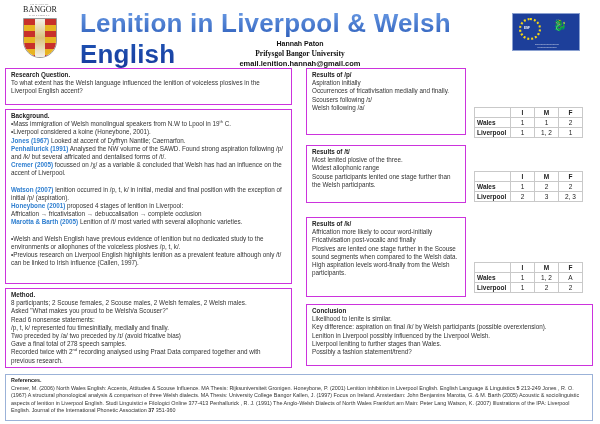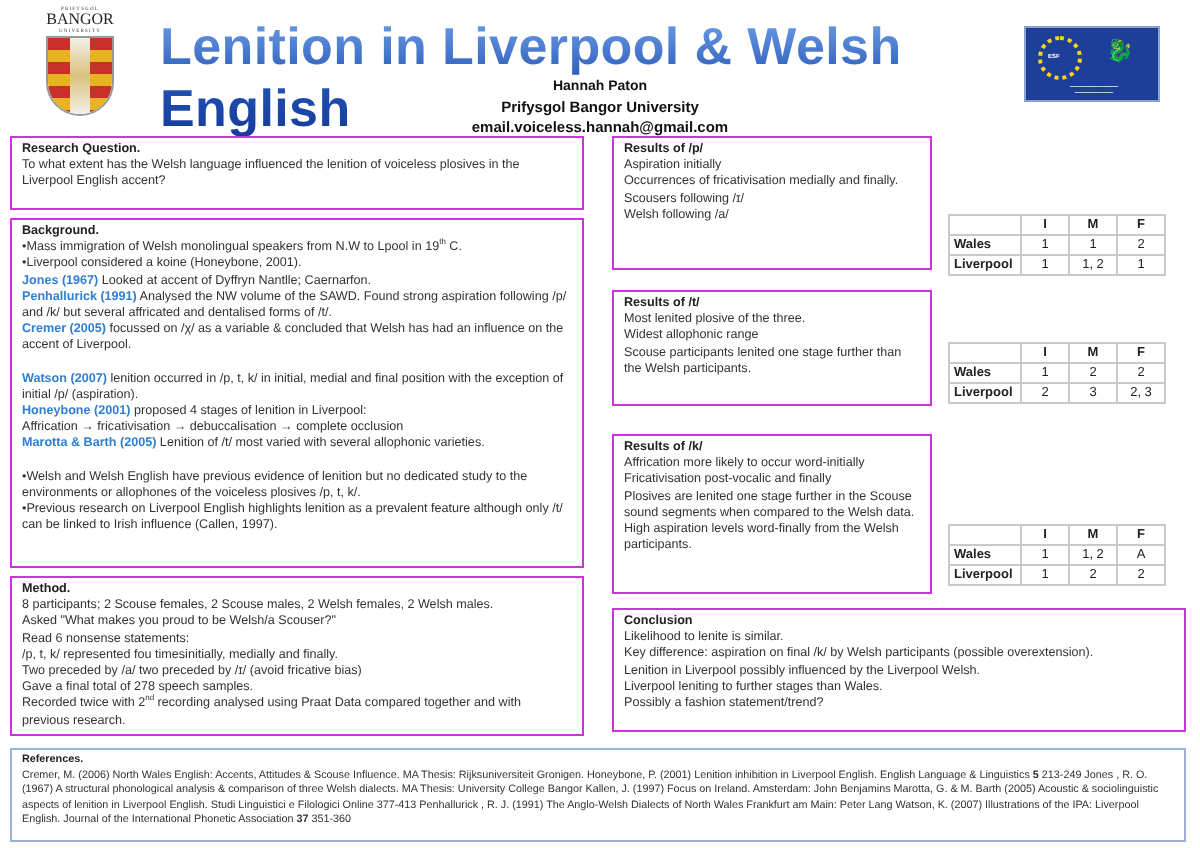--- a/index.html
+++ b/index.html
@@ -10,21 +10,21 @@
   .logo-bangor .wordtop { font-family: "Liberation Serif", serif; font-size: 2.5px; letter-spacing: 0.6px; text-align: center; color: #333; }
   .logo-bangor .word { font-family: "Liberation Serif", serif; font-size: 8px; font-weight: normal; text-align: center; color: #222; line-height: 8px; }
   .logo-bangor .shield { margin: 1px auto 0; width: 34px; height: 40px; border: 1px solid #999; border-radius: 0 0 17px 17px; overflow: hidden; display: grid; grid-template-columns: 1fr 1fr 1fr; background: #fff; }
   .logo-bangor .shield div:nth-child(1), .logo-bangor .shield div:nth-child(3) { background: repeating-linear-gradient(180deg, #c8302a 0 6px, #e7b321 6px 12px); }
   .logo-bangor .shield div:nth-child(2) { background: linear-gradient(180deg, #f3f0e8, #d9c27a 50%, #f3f0e8); }
 
   .title { position: absolute; left: 80px; top: 8px; width: 420px; font-size: 26px; font-weight: bold; color: #2a5fc0;
            background: linear-gradient(180deg, #6fa0e8 0%, #1e4fb0 60%, #16399a 100%); -webkit-background-clip: text; background-clip: text; -webkit-text-fill-color: transparent; letter-spacing: 0.2px; }
   .author { position: absolute; left: 0; width: 600px; text-align: center; font-weight: bold; color: #111; }
   .author.name { top: 40px; font-size: 7px; }
-  .author.uni { top: 49px; font-size: 7.5px; }
+  .author.uni { top: 49px; font-size: 7.5px; font-family: Liberation Serif, serif; }
   .author.email { top: 59px; font-size: 7.5px; }
 
   .logo-esf { position: absolute; left: 512px; top: 13px; width: 68px; height: 38px; background: #1d3f9a; border: 1px solid #8aa0d0; }
   .logo-esf .stars { position: absolute; left: 6px; top: 4px; width: 22px; height: 22px; border-radius: 50%; border: 2px dotted #f5d515; }
   .logo-esf .esf { position: absolute; left: 11px; top: 12px; font-size: 3px; color: #fff; font-weight: bold; }
   .logo-esf .dragon { position: absolute; left: 40px; top: 5px; font-size: 11px; color: #fff; }
   .logo-esf .lines { position: absolute; left: 3px; top: 29px; width: 62px; font-size: 2px; line-height: 2.5px; color: #fff; text-align: center; }
 
   .box { position: absolute; border: 1.5px solid #cc33dd; padding: 2px 5px; font-size: 6.3px; line-height: 8.2px; color: #333; background: #fff; }
   .box .head { font-weight: bold; color: #222; }
@@ -49,21 +49,21 @@
   <div class="shield">
       <div></div>
       <div></div>
       <div></div>
     </div>
 </div>
 
 <div class="title">Lenition in Liverpool &amp; Welsh English</div>
 <div class="author name">Hannah Paton</div>
 <div class="author uni">Prifysgol Bangor University</div>
-<div class="author email">email.voiceless.hannah@gmail.com</div>
+<div class="author email">email.lenition.hannah@gmail.com</div>
 
 <div class="logo-esf">
   <div class="stars"></div>
   <div class="esf">ESF</div>
   <div class="dragon">🐉</div>
   <div class="lines">━━━━━━━━━━━━━━━━━━━━<br>━━━━━━━━━━━━━━━━</div>
 </div>
 
 <div class="box" style="left:5px; top:68px; width:287px; height:37px;">
   <div class="head">Research Question.</div>

